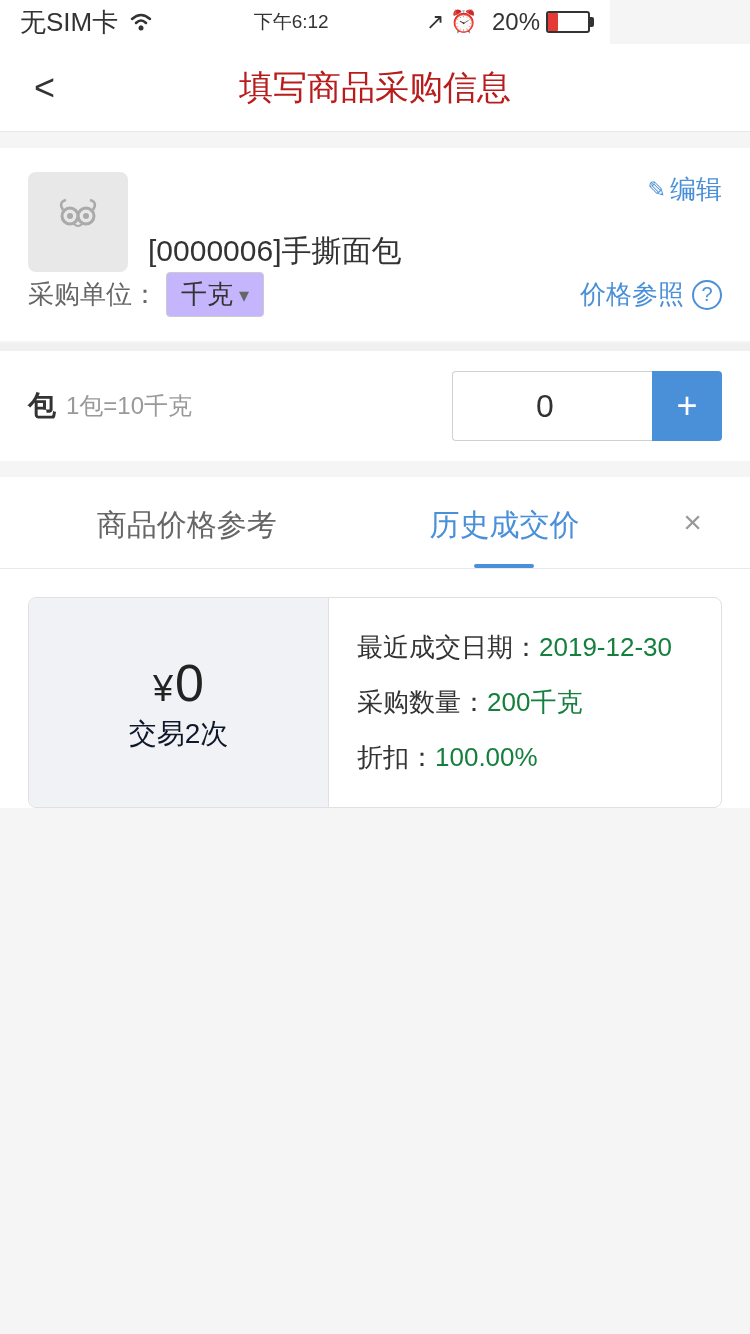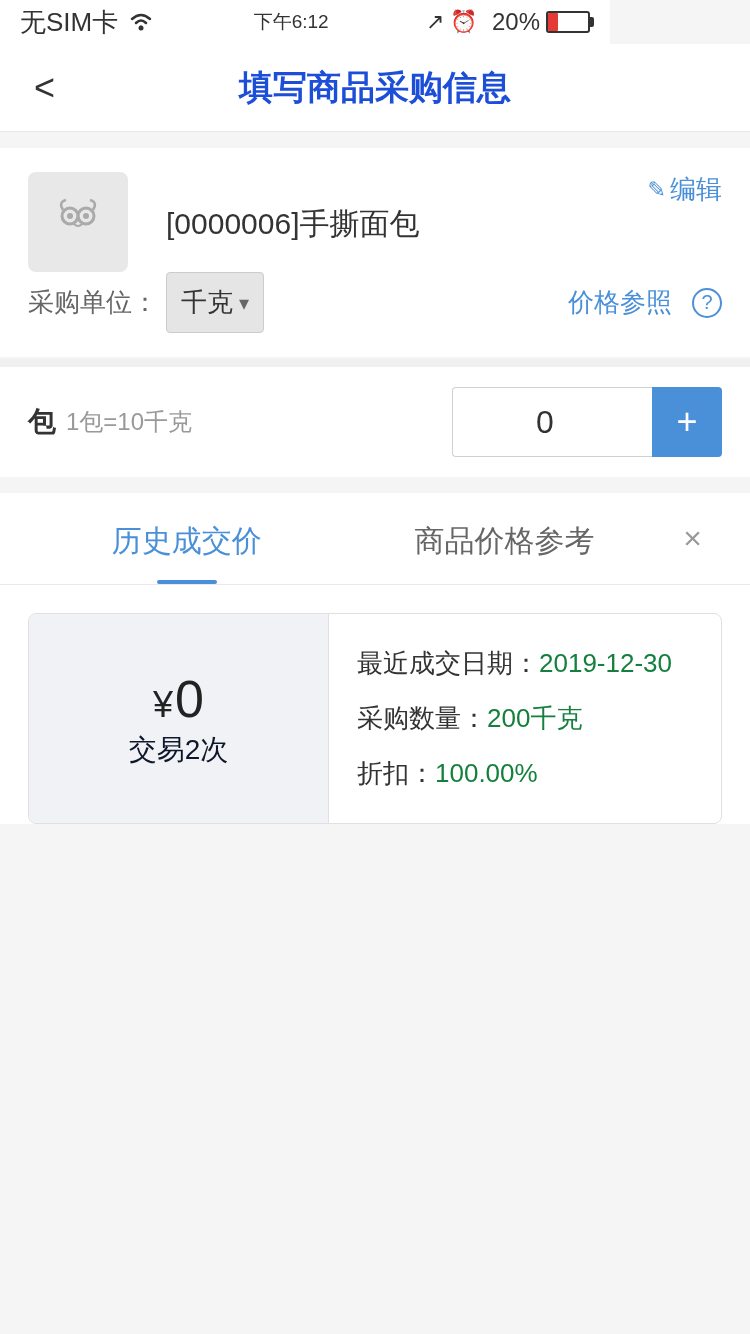--- a/index.html
+++ b/index.html
@@ -83,39 +83,39 @@
     .nav-back {
       position: absolute;
       left: 24px;
       font-size: 36px;
       color: #333;
       cursor: pointer;
       padding: 10px;
     }
     .nav-title {
       font-size: 34px;
-      font-weight: 700;
-      color: #1d4ed8;
+      font-weight: 400;
+      color: #b91c1c;
     }
 
     
     .product-card {
       background: #fff;
       margin-top: 16px;
       padding: 24px 28px;
     }
     .product-header {
       display: flex;
       align-items: flex-start;
       justify-content: space-between;
     }
     .product-left {
       display: flex;
-      align-items: center;
-      gap: 38px;
+      align-items: flex-end;
+      gap: 20px;
     }
     .product-thumbnail {
       width: 100px;
       height: 100px;
       background: #e8e8e8;
       border-radius: 8px;
       display: flex;
       align-items: center;
       justify-content: center;
       flex-shrink: 0;
@@ -152,34 +152,34 @@
       display: flex;
       align-items: center;
       gap: 8px;
     }
     .unit-dropdown {
       display: inline-flex;
       align-items: center;
       gap: 6px;
       border: 1px solid #ccc;
       border-radius: 4px;
-      padding: 12px 14px;
-      font-size: 26px;
-      color: #333;
-      background: #e5e5e5;
+      padding: 4px 14px;
+      font-size: 26px;
+      color: #333;
+      background: #c4b5fd;
       cursor: pointer;
     }
     .dropdown-arrow {
       font-size: 20px;
       color: #666;
     }
     .price-ref {
       display: flex;
       align-items: center;
-      gap: 20px;
+      gap: 8px;
       color: #4a90d9;
       font-size: 26px;
       cursor: pointer;
     }
     .help-icon {
       width: 30px;
       height: 30px;
       border: 2px solid #4a90d9;
       border-radius: 50%;
       display: flex;
@@ -424,25 +424,25 @@
     <span class="qty-conversion">1包=10千克</span>
   </div>
   <div class="quantity-controls">
     <input class="qty-input" type="number" value="0" style="">
     <button class="qty-plus">+</button>
   </div>
 </div>
 
 <div class="bottom-panel">
   <div class="tabs-row">
+    <div class="tab-item">
+      <span>商品价格参考</span>
+    </div>
     <div class="tab-item active">
       <span>历史成交价</span>
-    </div>
-    <div class="tab-item">
-      <span>商品价格参考</span>
     </div>
     <span class="tab-close">×</span>
   </div>
 
   <div class="price-card">
     <div class="price-card-left">
       <div class="price-amount">
         <span class="price-currency">¥</span><span>0</span>
       </div>
       <div class="price-subtitle">交易2次</div>

